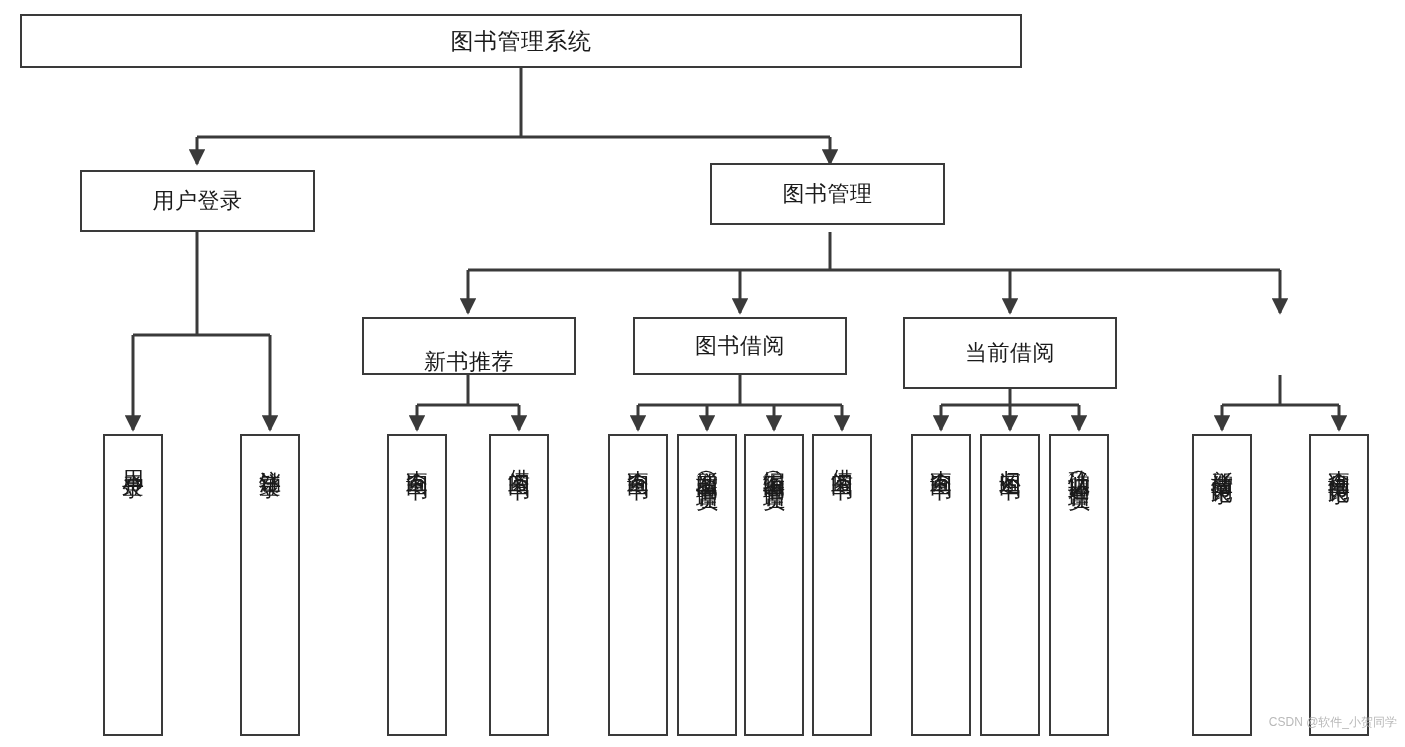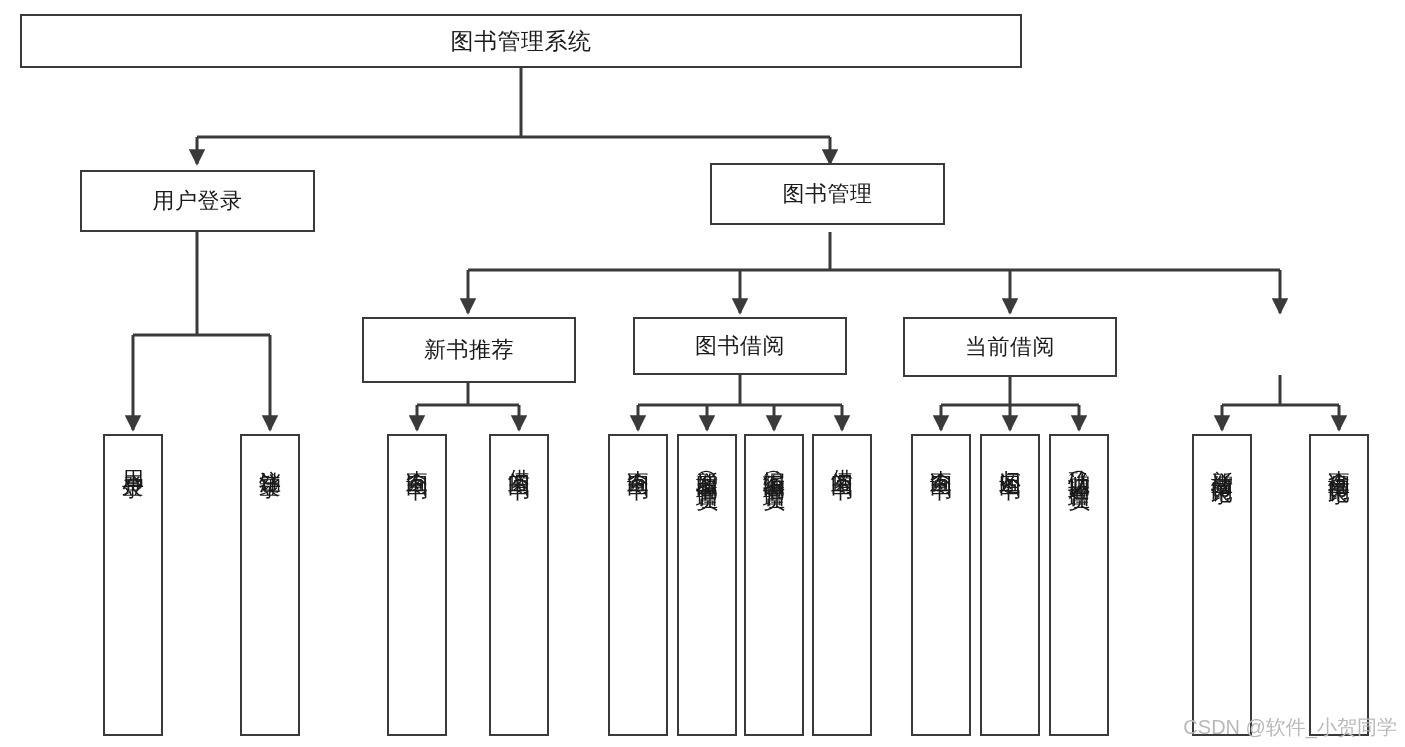--- a/index.html
+++ b/index.html
@@ -53,22 +53,22 @@
   }
   .node.leaf .label {
     writing-mode: vertical-rl;
     text-orientation: upright;
     letter-spacing: 3px;
     line-height: 1.0;
   }
   #watermark {
     position: absolute;
     right: 8px;
-    bottom: 6px;
-    font-size: 20px;
+    bottom: 16px;
+    font-size: 12px;
     color: #b9b9b9;
     white-space: nowrap;
     z-index: 5;
     font-family: "Liberation Sans", "DejaVu Sans", sans-serif;
   }
 </style>
 </head>
 <body>
 
 <div id="canvas">
@@ -127,27 +127,27 @@
     <span class="label">图书管理系统</span>
   </div>
 
   <div class="node branch" style="left:80px; top:170px; width:235px; height:62px;">
     <span class="label">用户登录</span>
   </div>
   <div class="node branch" style="left:710px; top:163px; width:235px; height:62px;">
     <span class="label">图书管理</span>
   </div>
 
-  <div class="node branch" style="left:362px; top:317px; width:214px; height:66px;">
+  <div class="node branch" style="left:362px; top:317px; width:214px; height:58px;align-items:flex-end;">
     <span class="label">新书推荐</span>
   </div>
   <div class="node branch" style="left:633px; top:317px; width:214px; height:58px;">
     <span class="label">图书借阅</span>
   </div>
-  <div class="node branch" style="left:903px; top:317px; width:214px; height:60px;">
+  <div class="node branch" style="left:903px; top:317px; width:214px; height:72px;">
     <span class="label">当前借阅</span>
   </div>
 
   <div class="node leaf" style="left:103px; top:434px; width:60px; height:302px;">
     <span class="label">用户登录</span>
   </div>
   <div class="node leaf" style="left:240px; top:434px; width:60px; height:302px;">
     <span class="label">注销登录</span>
   </div>
 

